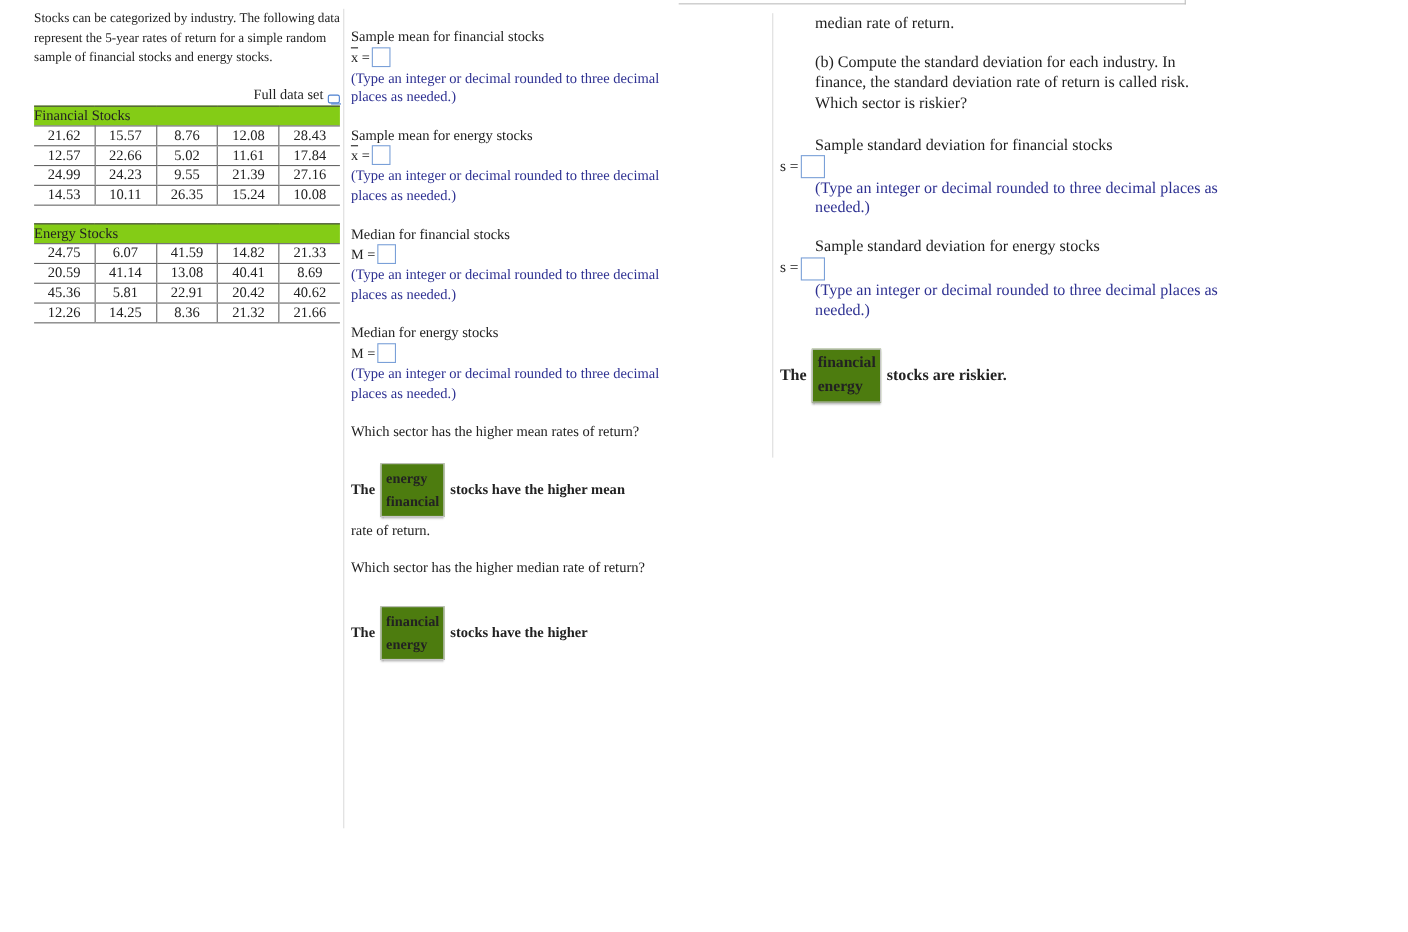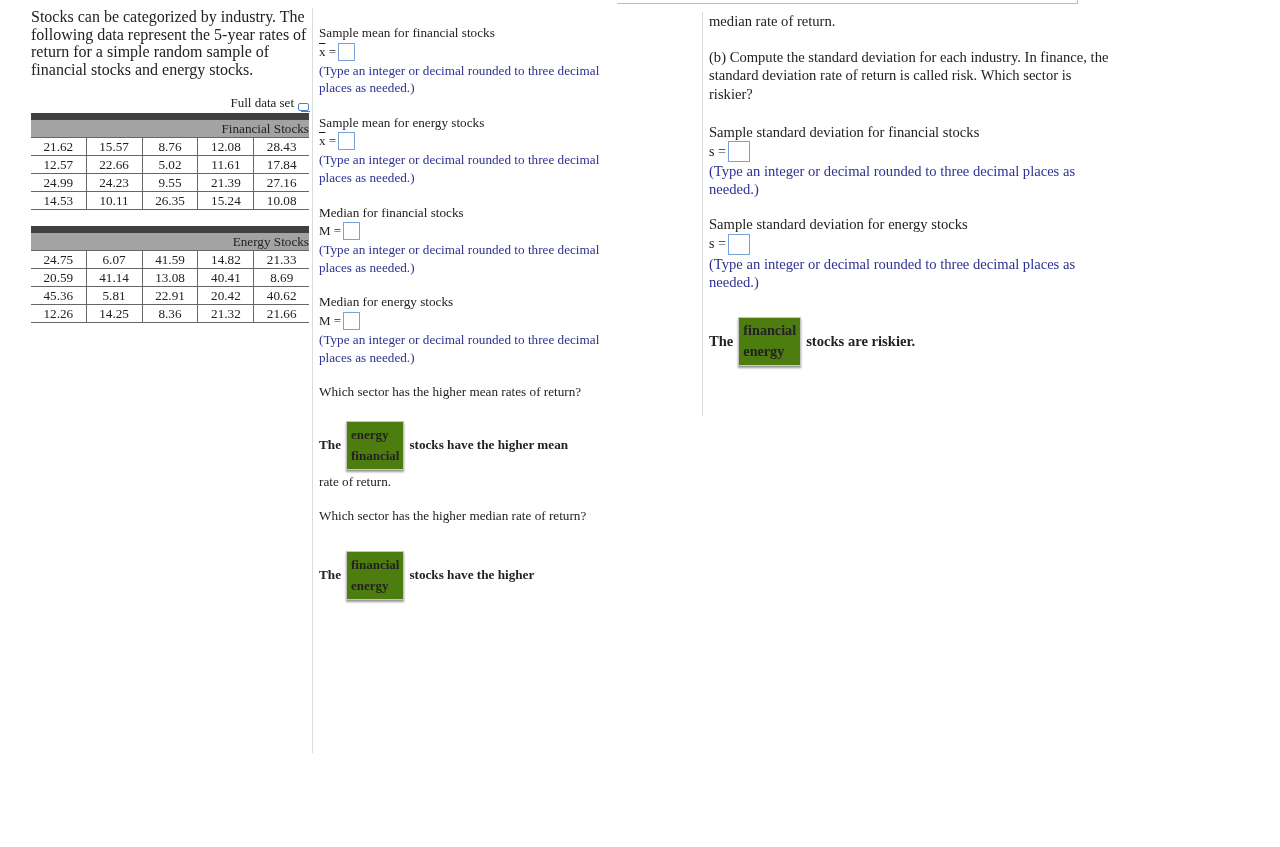--- a/index.html
+++ b/index.html
@@ -3,38 +3,38 @@
 <meta charset="utf-8">
 <style>
   html, body { margin:0; padding:0; background:#ffffff; }
   body { width:1280px; height:847px; position:relative; overflow:hidden;
          font-family:"Liberation Serif", "DejaVu Serif", serif; color:#222; }
   .col { position:absolute; }
   .left { left:31px; top:8px; width:278px; }
   .mid { left:312px; top:8px; width:290px; border-left:1px solid #dcdcdc; padding-left:6px; height:745px; }
   .right { left:702px; top:12px; width:400px; border-left:1px solid #dcdcdc; padding-left:6px; height:404px; }
   .topbar { position:absolute; left:617px; top:0; width:460px; height:3px; border-bottom:1px solid #bdbdbd; border-right:1px solid #bdbdbd; }
-  .intro { font-size:16px; line-height:17.6px; margin:0; }
+  .intro { font-size:12px; line-height:17.6px; margin:0; }
   .fullset { text-align:right; font-size:13px; margin-top:17px; margin-bottom:2px; display:flex; justify-content:flex-end; align-items:flex-end; gap:4px; }
   .fs-icon { width:9px; height:6px; border:1.5px solid #4a7fd0; border-radius:2px; position:relative; display:inline-block; }
   .fs-icon::after { content:""; position:absolute; left:2px; top:3px; width:9px; height:4px; border-bottom:1.5px solid #4a7fd0; }
   table.data { border-collapse:collapse; width:278px; font-size:13.2px; margin-bottom:16px; }
-  table.data th { background:#a3a3a3; font-weight:normal; height:17px; padding:0; border-top:7px solid #404040; border-bottom:1px solid #666; text-align:right; }
+  table.data th { background:#84cc16; font-weight:normal; height:17px; padding:0; border-top:1px solid #404040; border-bottom:1px solid #666; text-align:left; }
   table.data td { text-align:center; height:17px; padding:0; border-bottom:1px solid #666; border-left:1px solid #666; line-height:16px; }
   table.data td:first-child { border-left:none;margin-top:24px; }
   .q { font-size:13.2px; line-height:17.6px; margin:0; }
   .hint { color:#2e3192; font-size:13.2px; line-height:17.6px; margin:0; }
   .ansline { font-size:13px; line-height:20px; display:flex; align-items:center; }
   .box { display:inline-block; width:15px; height:16px; border:1px solid #7aa0d8; margin-left:2px; background:#fff; }
   .xbar { text-decoration:overline; }
   .gap { height:17px; }
   .dd-line { display:flex; align-items:center; font-size:13.2px;font-weight:bold; }
   .dd { display:inline-block; border:1px solid #c5c5c5; box-shadow:0 2px 2px #999; padding:2px 4px 3px 4px; margin:0 5px; background:#4d7c0f; }
   .dd div { line-height:21px; font-size:13px; }
-  .right .intro, .right .q, .right .hint { font-size:14.6px; line-height:18.2px; }
+  .right .intro, .right .q, .right .hint { font-size:14.6px; line-height:18.2px;margin-left:32px; }
   .right .ansline { font-size:14px; }
   .right .dd-line { font-size:14.6px; }
   .right .dd div { font-size:14.2px; }
 </style>
 </head>
 <body>
 
 <div class="topbar"></div>
 
 <div class="col left">

